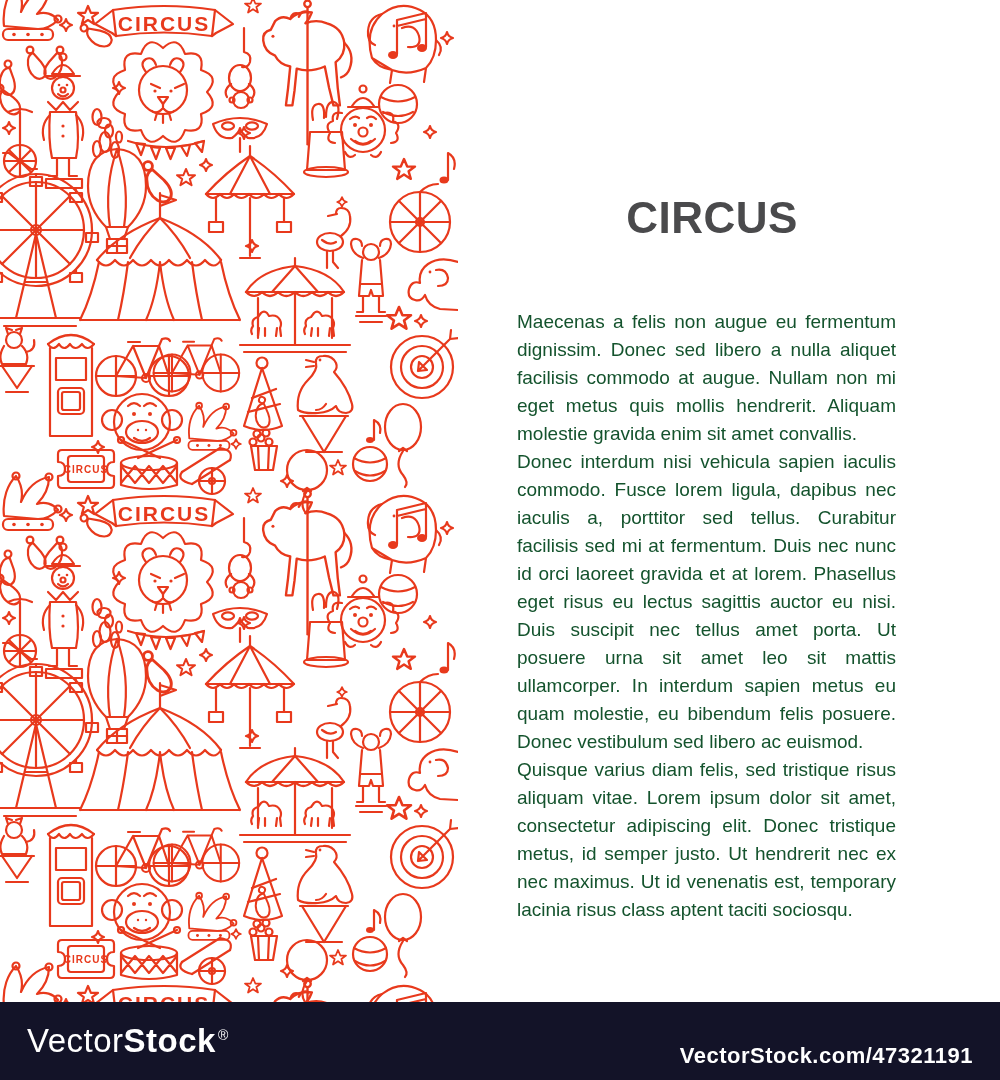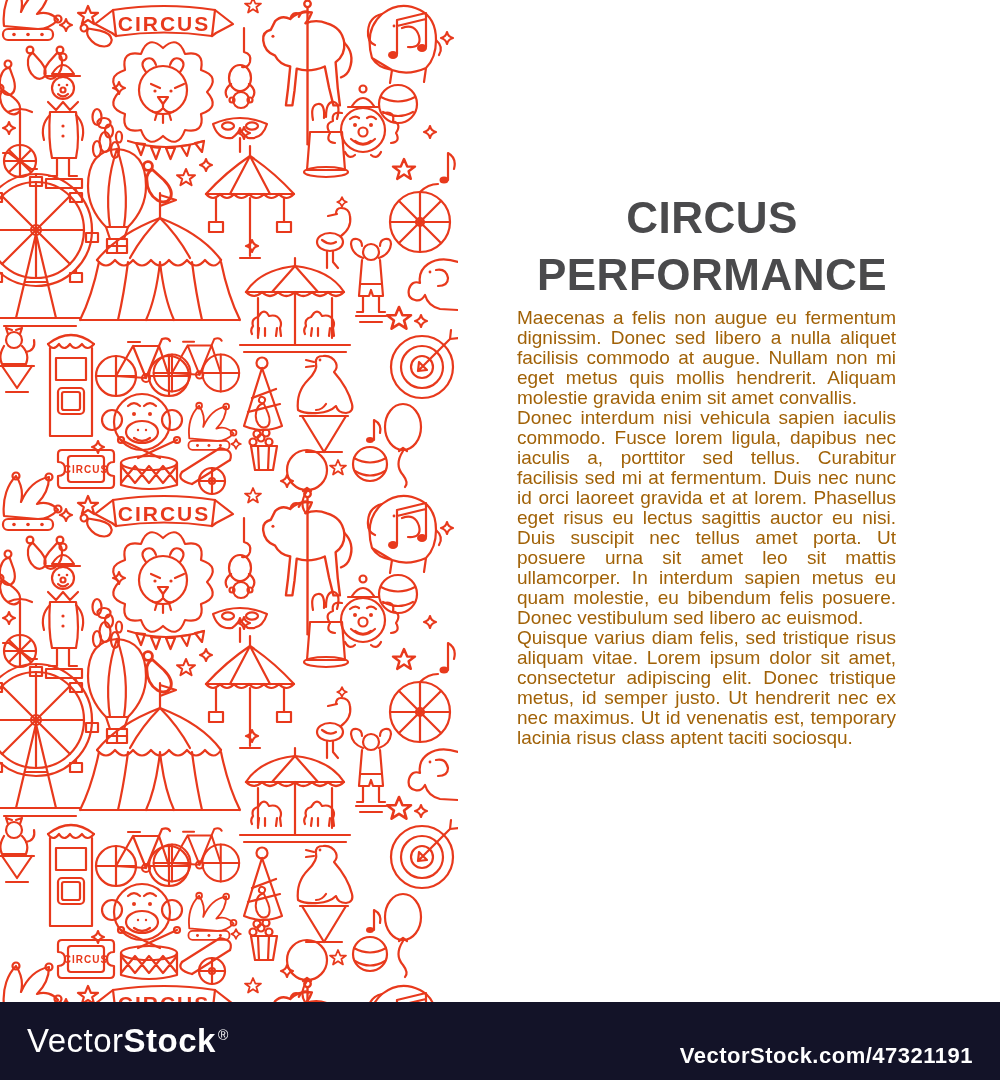--- a/index.html
+++ b/index.html
@@ -6,22 +6,22 @@
   body{width:1000px;height:1080px;position:relative;overflow:hidden;font-family:"Liberation Sans",sans-serif;}
   .pattern-panel{position:absolute;left:0;top:0;width:458px;height:1002px;overflow:hidden;}
   .pattern-panel svg{display:block;}
   .pattern-panel svg *{vector-effect:none;}
   .btxt{font-family:"Liberation Sans",sans-serif;font-weight:700;font-size:21px;letter-spacing:2px;fill:#e8391c;stroke:none;}
   .ttxt{font-family:"Liberation Sans",sans-serif;font-weight:700;font-size:10px;letter-spacing:1px;fill:#e8391c;stroke:none;}
   .fdot{fill:#e8391c;stroke:none;}
   .page-title{position:absolute;top:160px;left:508px;width:408px;text-align:center;
     color:#4a4a4c;font-size:44px;font-weight:700;line-height:57px;letter-spacing:0.5px;}
   .page-title span{display:block;}
-  .body-copy{position:absolute;top:308px;left:517px;width:379px;color:#a16207;
-    font-size:19px;line-height:20px;text-align:justify;}
+  .body-copy{position:absolute;top:308px;left:517px;width:379px;color:#14532d;
+    font-size:19px;line-height:28px;text-align:justify;}
   .body-copy p{margin:0;padding:0;}
   .footer-bar{position:absolute;left:0;top:1002px;width:1000px;height:78px;background:#131328;
     display:flex;align-items:center;justify-content:space-between;padding:8px 27px;box-sizing:border-box;color:#ffffff;}
   .brand{font-size:33px;letter-spacing:0.5px;}
   .brand .light{font-weight:400;}
   .brand .bold{font-weight:700;}
   .brand .reg{font-size:14px;vertical-align:super;margin-left:2px;}
   .site-url{font-size:22px;font-weight:700;letter-spacing:0.5px;margin-top:30px;}
 </style>
 </head>
@@ -410,21 +410,20 @@
 </defs>
 
 <use href="#tile" y="0"></use>
 <use href="#tile" y="490"></use>
 <use href="#tile" y="980"></use>
 </svg>
 </div>
 
 <h1 class="page-title">
   <span>CIRCUS</span>
-  <span>PERFORMANCE</span>
 </h1>
 
 <div class="body-copy">
   <p>Maecenas a felis non augue eu fermentum dignissim. Donec sed libero a nulla aliquet facilisis commodo at augue. Nullam non mi eget metus quis mollis hendrerit. Aliquam molestie gravida enim sit amet convallis.</p>
   <p>Donec interdum nisi vehicula sapien iaculis commodo. Fusce lorem ligula, dapibus nec iaculis a, porttitor sed tellus. Curabitur facilisis sed mi at fermentum. Duis nec nunc id orci laoreet gravida et at lorem. Phasellus eget risus eu lectus sagittis auctor eu nisi. Duis suscipit nec tellus amet porta. Ut posuere urna sit amet leo sit mattis ullamcorper. In interdum sapien metus eu quam molestie, eu bibendum felis posuere. Donec vestibulum sed libero ac euismod.</p>
   <p>Quisque varius diam felis, sed tristique risus aliquam vitae. Lorem ipsum dolor sit amet, consectetur adipiscing elit. Donec tristique metus, id semper justo. Ut hendrerit nec ex nec maximus. Ut id venenatis est, temporary lacinia risus class aptent taciti sociosqu.</p>
 </div>
 
 <div class="footer-bar">
   <div class="brand">

